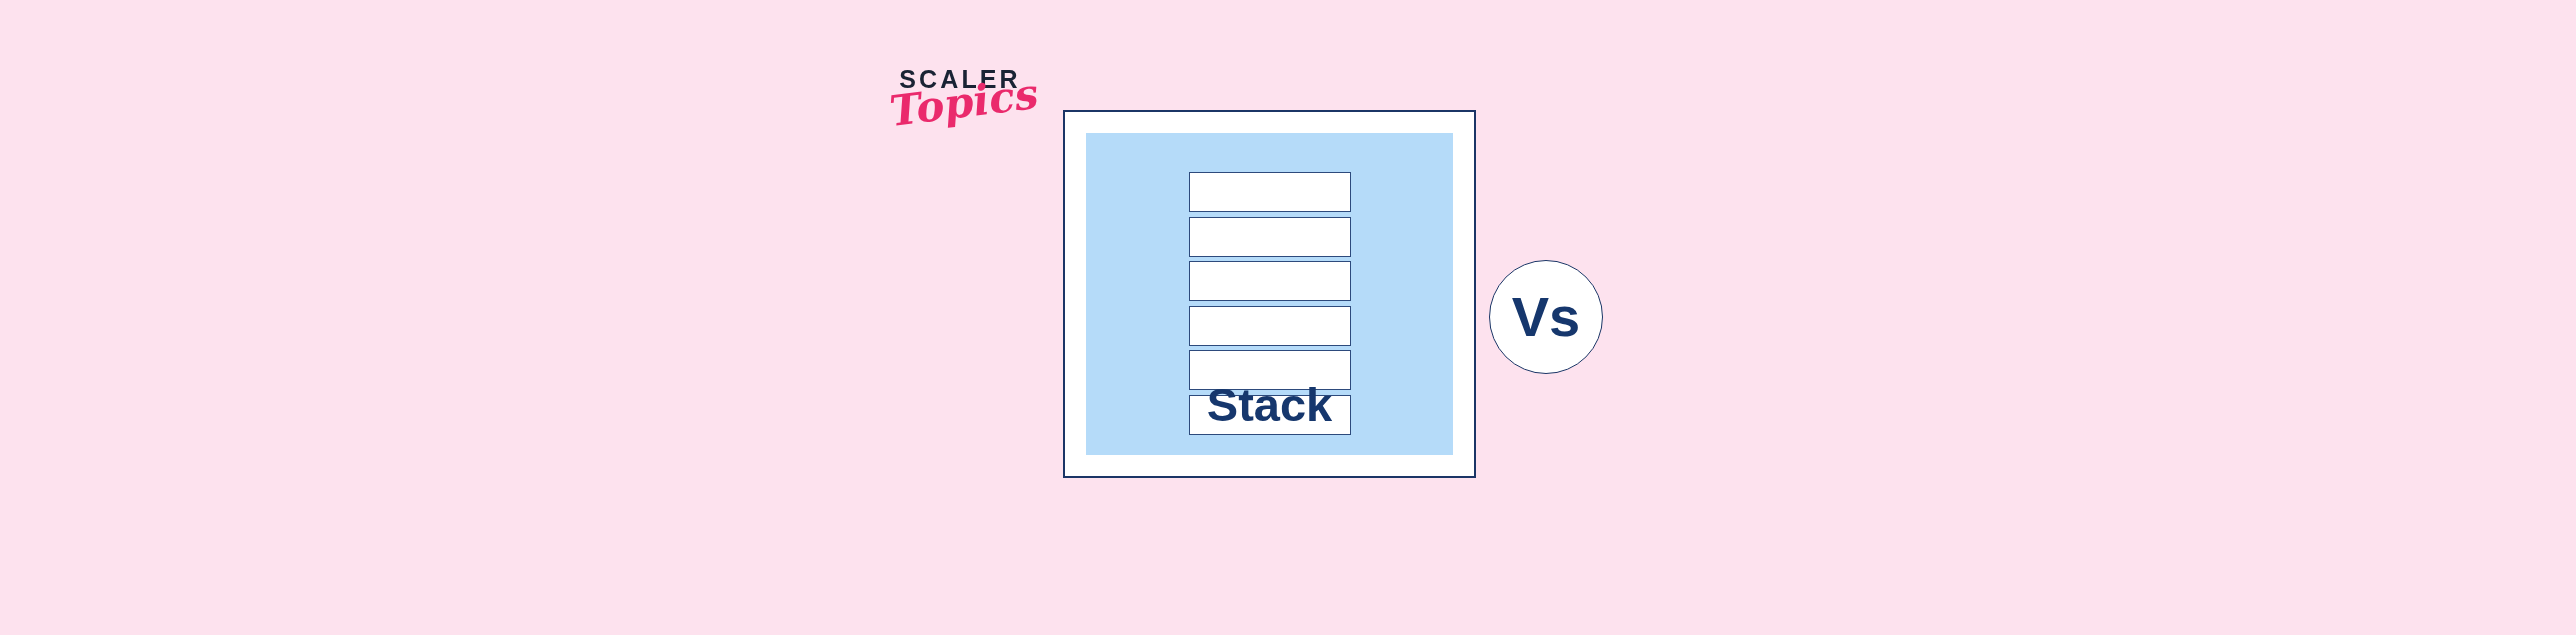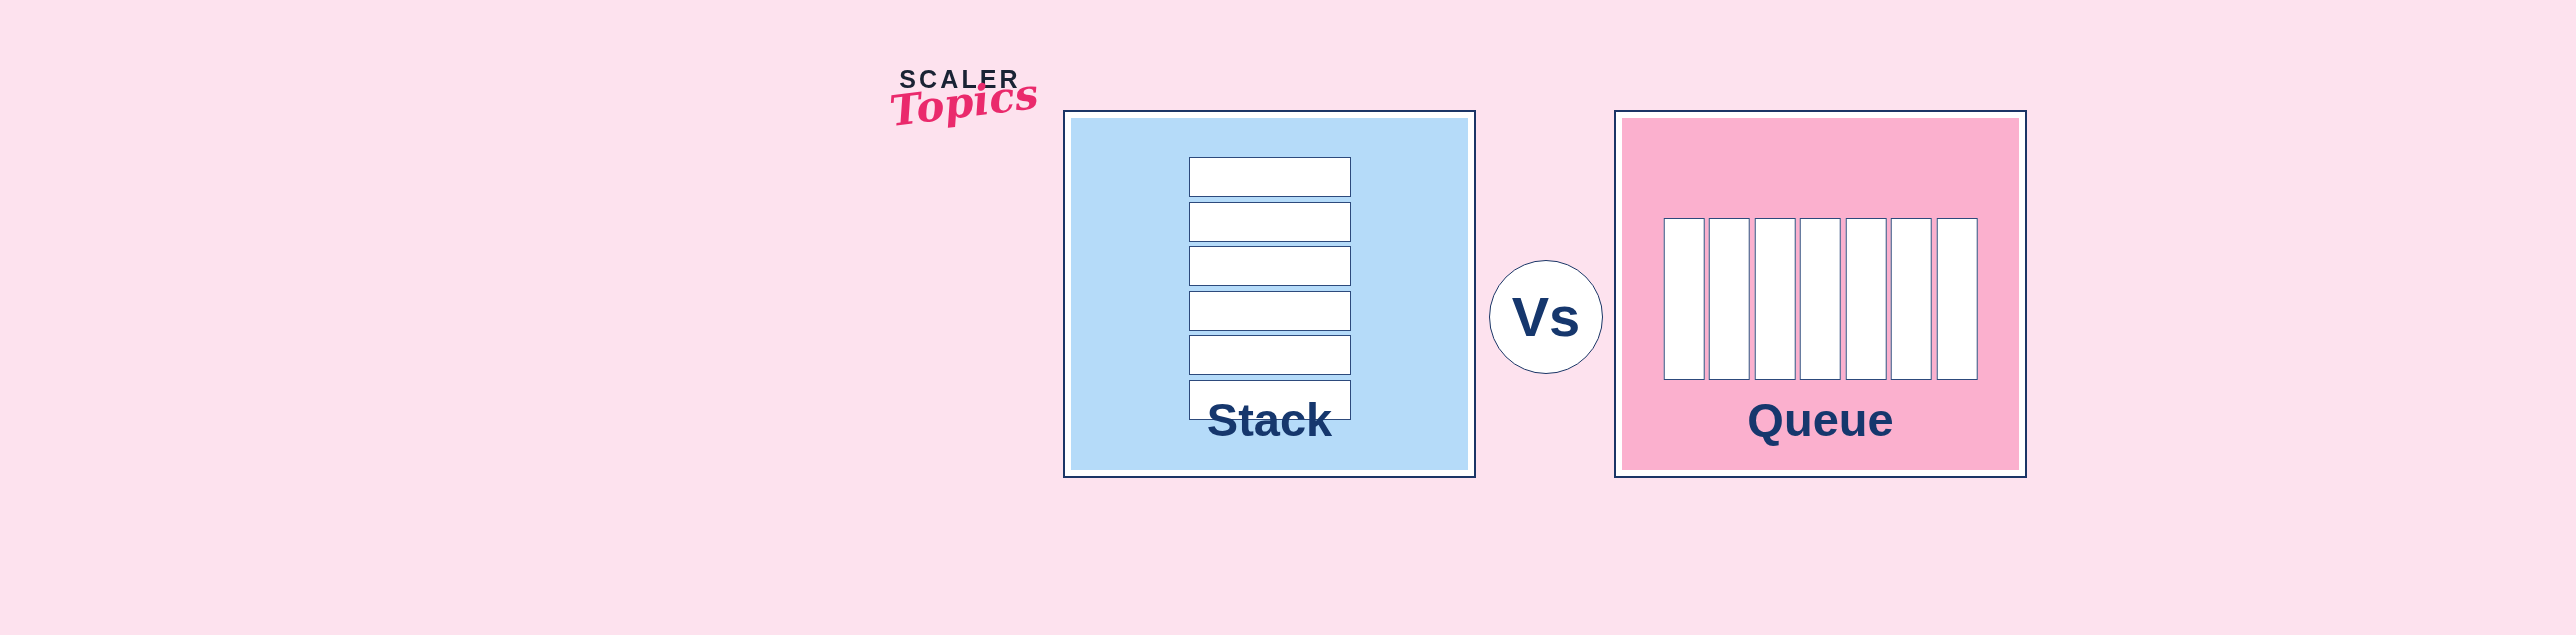--- a/index.html
+++ b/index.html
@@ -34,21 +34,21 @@
     font-size:42px;color:var(--logo-pink);
     position:absolute;left:0px;top:25px;white-space:nowrap;
     transform:rotate(-7deg);transform-origin:left center;
   }
 
   
   .box{
     position:absolute;top:110px;width:413px;height:368px;
     background:var(--white);
     border:2.1px solid var(--navy);
-    padding:6px;
+    padding:21px;
   }
   .stack-box{left:1063px;}
   .queue-box{left:1614px;}
   .fill{position:relative;width:100%;height:100%;}
   .stack-fill{background:var(--stack-fill);}
   .queue-fill{background:var(--queue-fill);}
 
   
   .stack-bars{
     position:absolute;top:39px;left:50%;transform:translateX(-50%);
@@ -109,29 +109,15 @@
           <div class="stack-bar"></div>
         </div>
       <div class="box-label">Stack</div>
     </div>
   </div>
 
   <div class="vs-circle">
     <span>Vs</span>
   </div>
 
-  <div class="box queue-box">
-    <div class="fill queue-fill">
-      <div class="queue-cells">
-        <div class="queue-cell"></div>
-      <div class="queue-cell"></div>
-          <div class="queue-cell"></div>
-          <div class="queue-cell"></div>
-          <div class="queue-cell"></div>
-          <div class="queue-cell"></div>
-          <div class="queue-cell"></div>
-        </div>
-      <div class="box-label">Queue</div>
-    </div>
-  </div>
 
 </div>
 
 
 </body></html>

